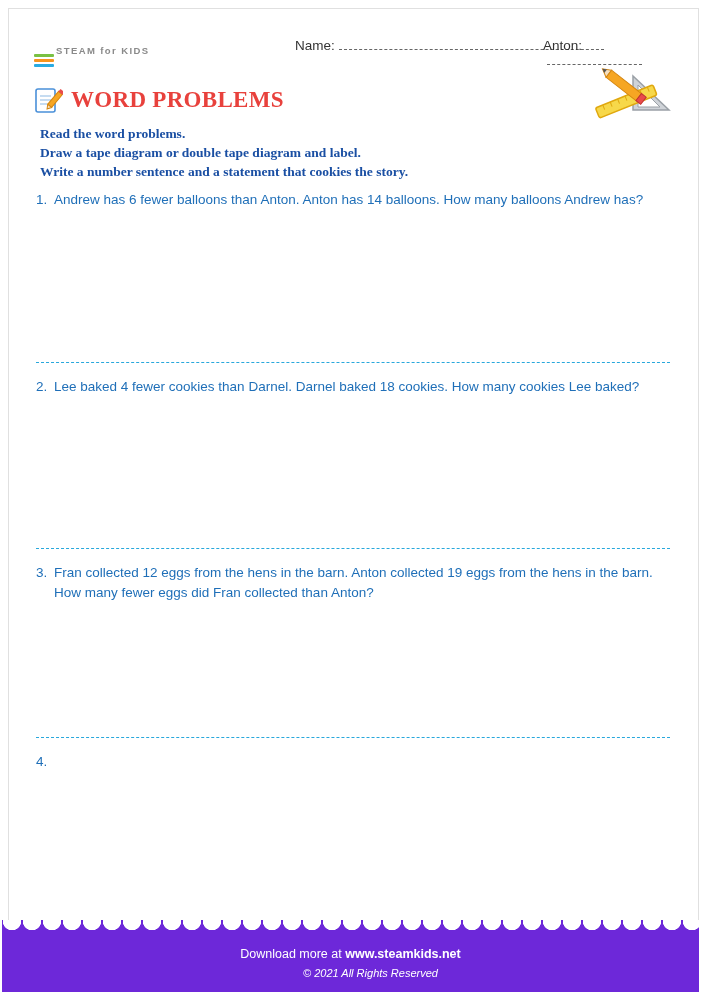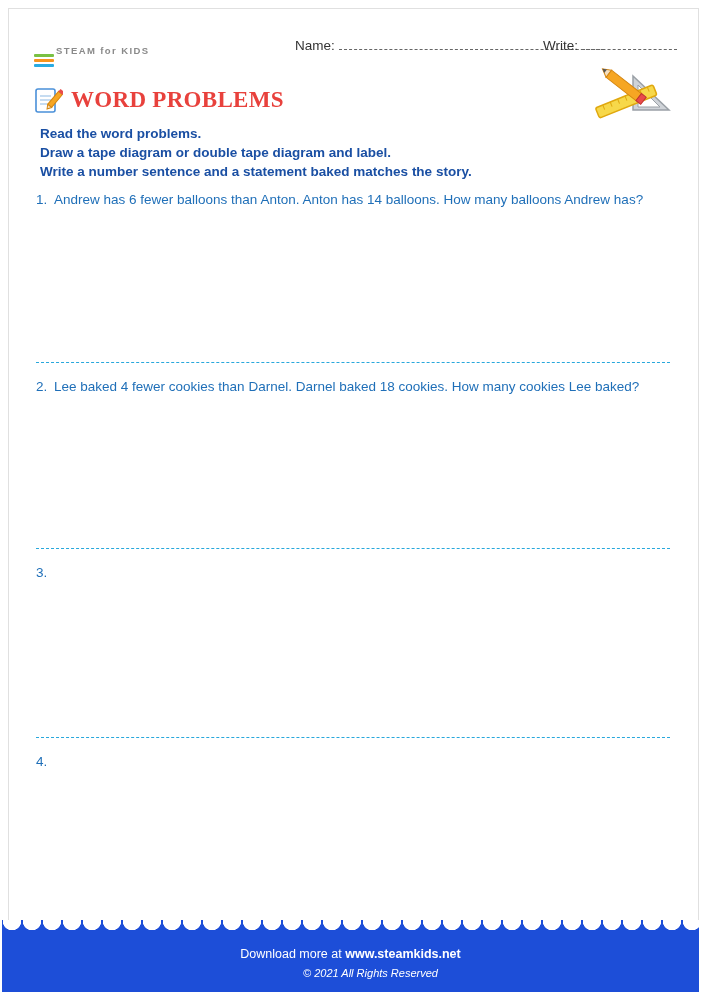--- a/index.html
+++ b/index.html
@@ -132,20 +132,21 @@
     color: #e8413c;
     letter-spacing: 0.3px;
   }
 
   
   .instructions {
     position: absolute;
     left: 40px;
     top: 124px;
     width: 620px;
+    font-family: Liberation Serif, serif;
   }
   .instructions div {
     font-size: 13.5px;
     font-weight: bold;
     color: #1a4fa3;
     line-height: 19px;
   }
 
   
   .problems {
@@ -175,21 +176,21 @@
     margin: 0;
   }
 
   
   .footer {
     position: absolute;
     left: 2px;
     right: 8px;
     bottom: 8px;
     height: 72px;
-    background: #1d4ed8;
+    background: #6d28d9;
     overflow: hidden;
   }
   .footer-scallop {
     position: absolute;
     top: -9px;
     left: 0;
     width: 100%;
     height: 20px;
     background:
       radial-gradient(circle at 10px 10px, #ffffff 9px, rgba(255,255,255,0) 9.5px) repeat-x;
@@ -239,21 +240,21 @@
         <i style="background:#f7941e"></i>
         <i style="background:#29abe2"></i>
       </div>
     </div>
 
     <div class="name-field">
       <span>Name:</span><span class="dotline-long"></span>
     </div>
 
     <div class="date-field">
-      <span>Write:</span><span class="dotline-short"></span>
+      <span>Anton:</span><span class="dotline-short"></span>
     </div>
   </div>
 
   <div class="stationery">
     <svg width="92" height="56" viewBox="0 0 92 56" xmlns="http://www.w3.org/2000/svg">
 
       <g>
         <polygon points="48,10 84,44 48,44" fill="#cfd3d8" stroke="#9aa0a6" stroke-width="1.5"></polygon>
         <polygon points="53,19 75,41 53,41" fill="#ffffff" stroke="#9aa0a6" stroke-width="1"></polygon>
       </g>
@@ -293,21 +294,21 @@
           <rect x="17" y="3" width="5" height="3.5" fill="#e94b4b"></rect>
         </g>
       </svg>
     </div>
     <div class="title-text">WORD PROBLEMS</div>
   </div>
 
   <div class="instructions">
     <div>Read the word problems.</div>
     <div>Draw a tape diagram or double tape diagram and label.</div>
-    <div>Write a number sentence and a statement baked matches the story.</div>
+    <div>Write a number sentence and a statement that cookies the story.</div>
   </div>
 
   <div class="problems">
 
     <div class="problem" style="min-height:172px">
       <div class="problem-text">
         <span class="p-num">1.</span>
         <span class="p-body">Andrew has 6 fewer balloons than Anton. Anton has 14 balloons. How many balloons Andrew has?</span>
       </div>
       <div style="height:120px"></div>
@@ -321,20 +322,21 @@
         <span class="p-body">Lee baked 4 fewer cookies than Darnel. Darnel baked 18 cookies. How many cookies Lee baked?</span>
       </div>
       <div style="height:120px"></div>
     </div>
 
     <div class="divider"></div>
 
     <div class="problem" style="min-height:188px">
       <div class="problem-text" style="padding-top:14px">
         <span class="p-num">3.</span>
+        <span class="p-body">Fran collected 12 eggs from the hens in the barn. Anton collected 19 eggs from the hens in the barn. How many fewer eggs did Fran collected than Anton?</span>
       </div>
       <div style="height:120px"></div>
     </div>
 
     <div class="divider"></div>
 
     <div class="problem">
       <div class="problem-text" style="padding-top:14px">
         <span class="p-num">4.</span>
       </div>

